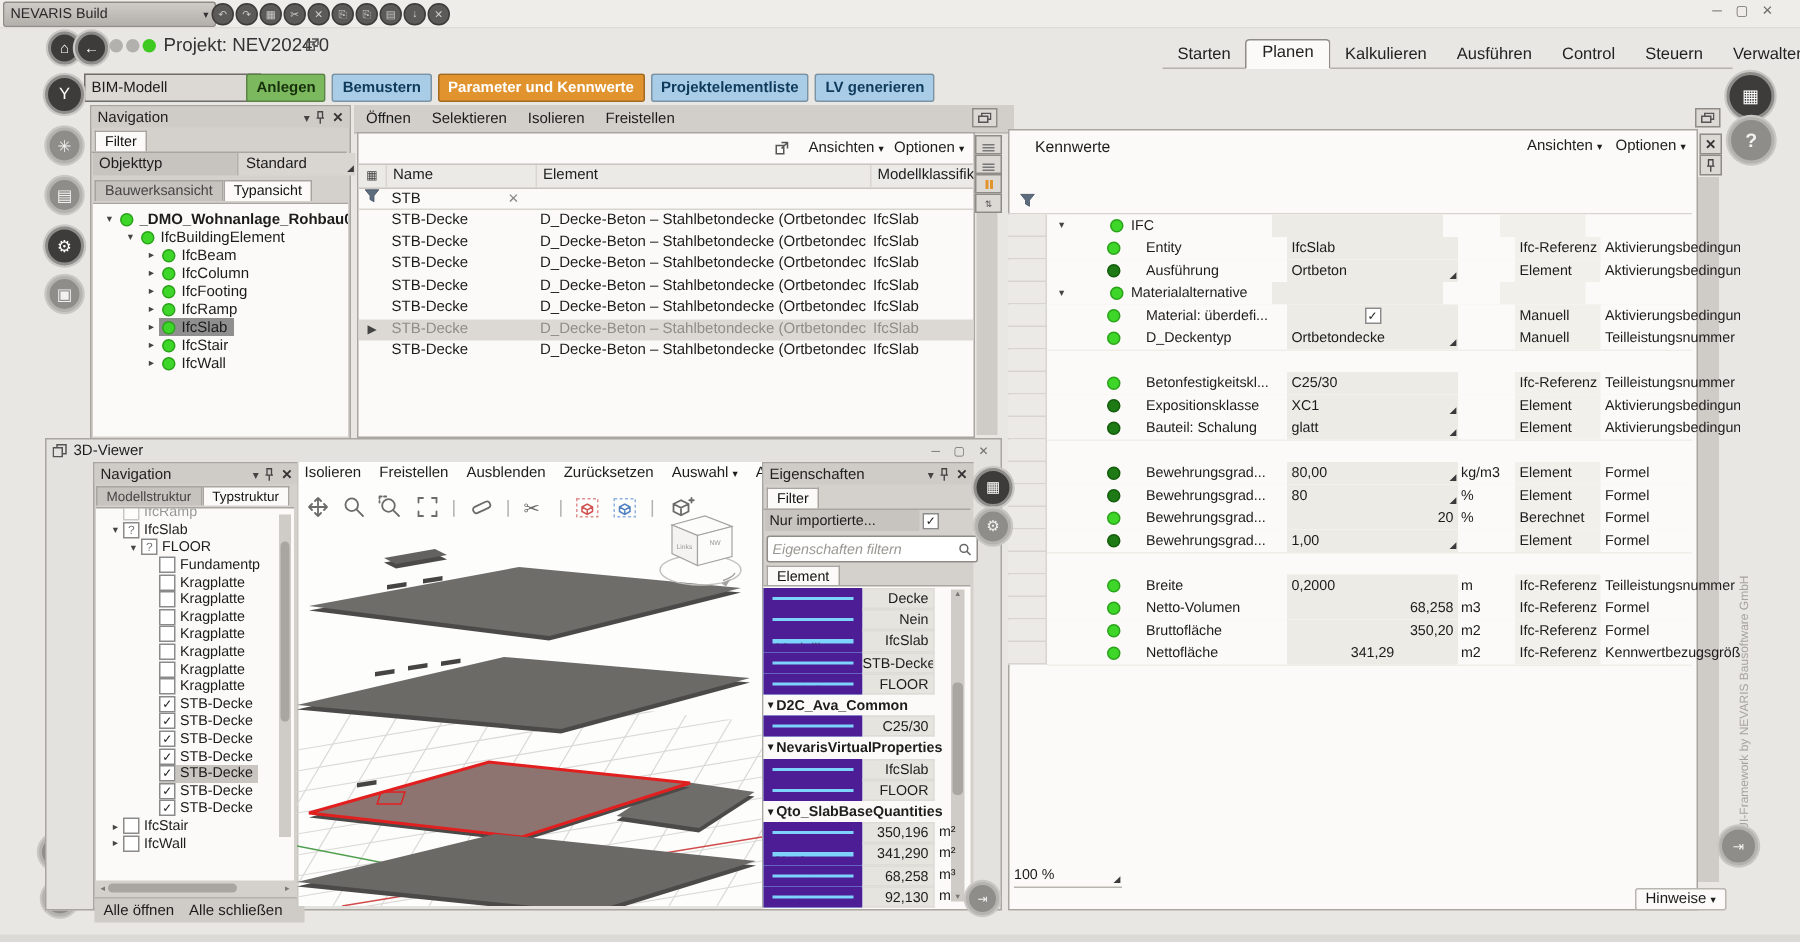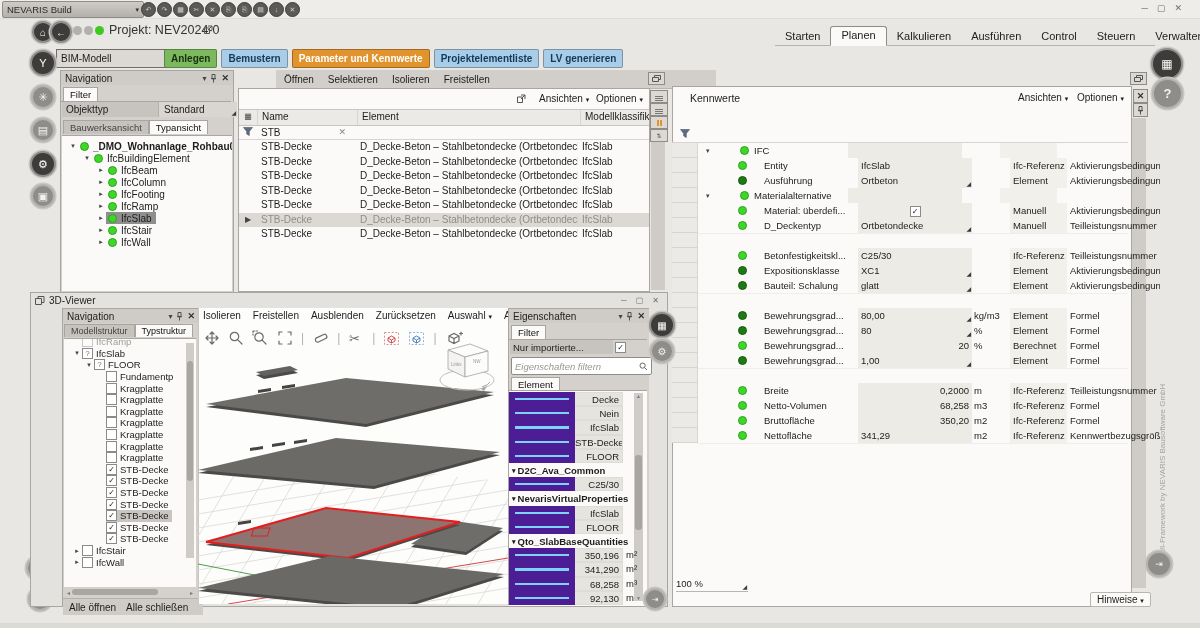--- a/index.html
+++ b/index.html
@@ -239,21 +239,21 @@
         <div class="ti" style="top: 100px; left: 34px;">
           <span class="exp">▸</span>
           <span style="display: flex; align-items: center; padding: 0px 4px 0px 2px; height: 12px;">
             <span class="dot bright"></span>
             <span>IfcWall</span>
           </span>
         </div>
       </div>
   </div>
 
-  <div class="abs" style="left: 236px; top: 70px; width: 432px; height: 18px; background: rgb(210, 207, 202); border-bottom: 1px solid rgb(185, 182, 177); display: flex; align-items: center; gap: 14px; padding-left: 8px; margin-left: 40px;" id="obj-toolbar">
+  <div class="abs" style="left: 236px; top: 70px; width: 432px; height: 18px; background: rgb(210, 207, 202); border-bottom: 1px solid rgb(185, 182, 177); display: flex; align-items: center; gap: 14px; padding-left: 8px;" id="obj-toolbar">
       <span>Öffnen</span>
       <span>Selektieren</span>
       <span>Isolieren</span>
       <span>Freistellen</span>
     </div>
   <div class="abs micbtn" style="left:648px;top:72px">
       <svg width="9" height="7" viewBox="0 0 9 7">
         <path d="M.5 2.5h6v4h-6z M2.5 2.5v-2h6v4h-2" fill="none" stroke="#555" stroke-width="1"></path>
       </svg>
     </div>
@@ -981,21 +981,21 @@
       <div class="kc k-ein"></div>
       <div class="kc k-que">Element</div>
       <div class="kc k-ver">Formel</div>
     </div>
     <div class="krow" style="top: 383px;">
       <div class="kc k-exp"></div>
       <div class="kc k-st">
         <span class="dot bright"></span>
       </div>
       <div class="kc k-par" style="padding-left: 10px;">Breite</div>
-      <div class="kc k-wert" style="text-align: right;">0,2000</div>
+      <div class="kc k-wert" style="text-align: left;">0,2000</div>
       <div class="kc k-ein">m</div>
       <div class="kc k-que">Ifc-Referenz</div>
       <div class="kc k-ver">Teilleistungsnummer</div>
     </div>
     <div class="krow" style="top: 398px;">
       <div class="kc k-exp"></div>
       <div class="kc k-st">
         <span class="dot bright"></span>
       </div>
       <div class="kc k-par" style="padding-left: 10px;">Netto-Volumen</div>
@@ -1014,18 +1014,18 @@
       <div class="kc k-ein">m2</div>
       <div class="kc k-que">Ifc-Referenz</div>
       <div class="kc k-ver">Formel</div>
     </div>
     <div class="krow" style="top: 428px;">
       <div class="kc k-exp"></div>
       <div class="kc k-st">
         <span class="dot bright"></span>
       </div>
       <div class="kc k-par" style="padding-left: 10px;">Nettofläche</div>
-      <div class="kc k-wert" style="text-align: left;">341,29</div>
+      <div class="kc k-wert" style="text-align: center;">341,29</div>
       <div class="kc k-ein">m2</div>
       <div class="kc k-que">Ifc-Referenz</div>
       <div class="kc k-ver">Kennwertbezugsgröße</div>
     </div>
   </div>
 
 </body></html>

